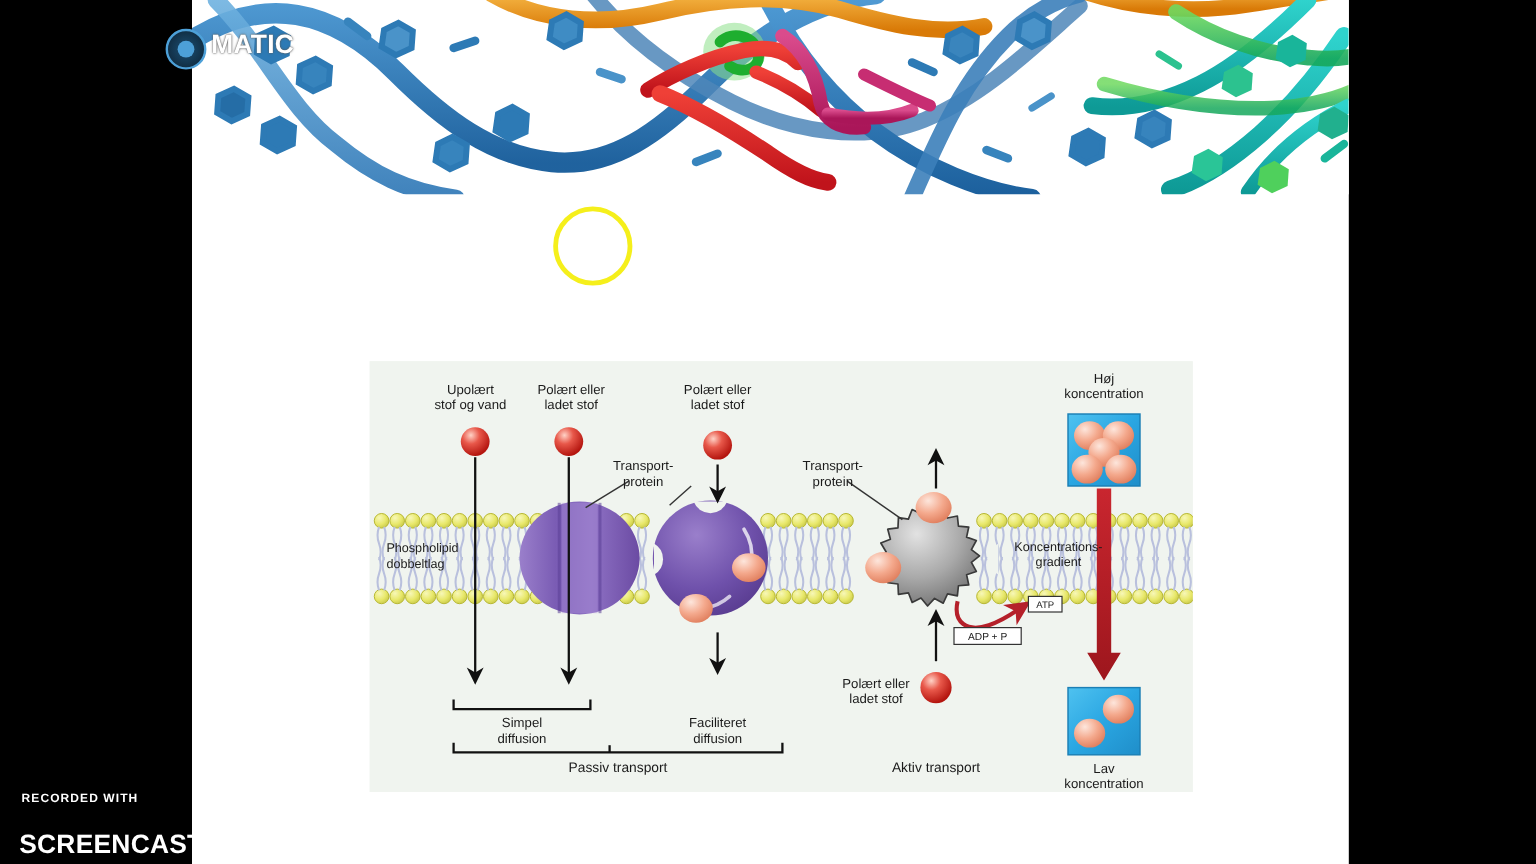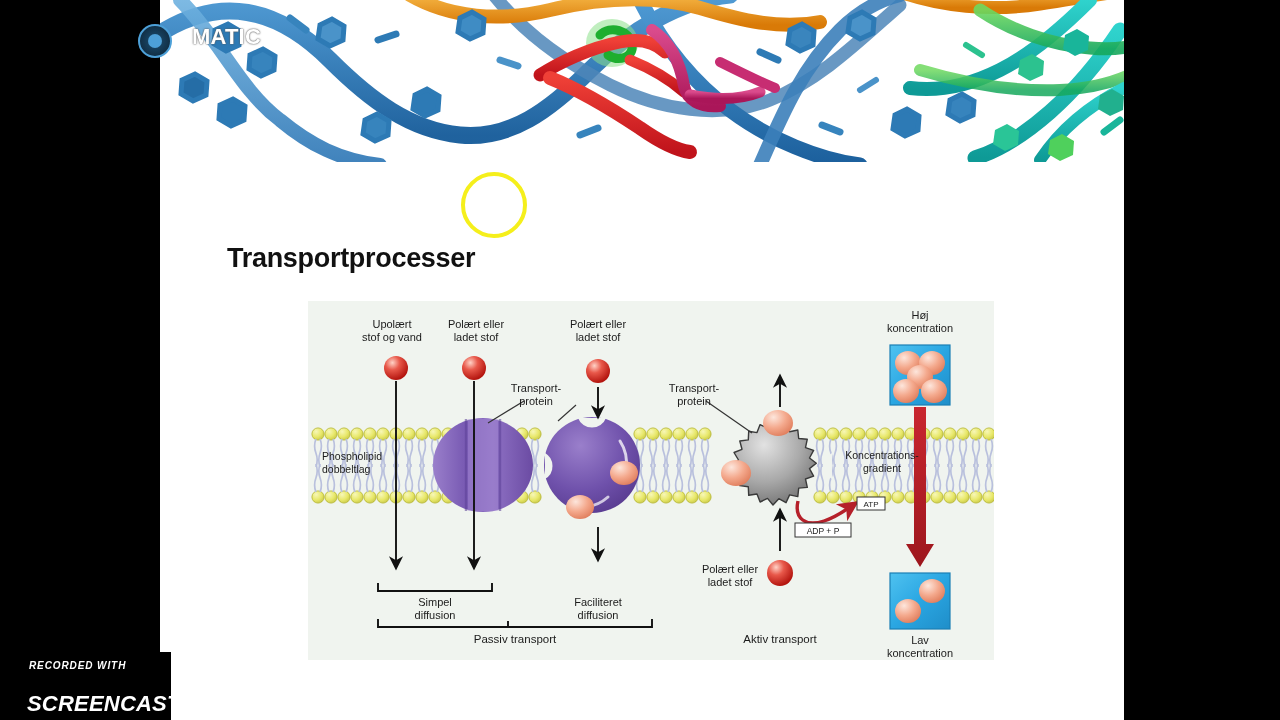--- a/index.html
+++ b/index.html
@@ -58,25 +58,24 @@
     position: absolute;
     left: 148px; top: 301px;
     width: 686px; height: 359px;
     background: #f0f4ef;
   }
   #figure svg { display: block; }
 
   
   #watermark {
     position: absolute;
-    left: 11px; top: 652px;
+    left: 0px; top: 652px;
     width: 160px; height: 68px;
     background: #000000;
     z-index: 20;
-    font-style: italic;
   }
   #wm-recorded {
     position: absolute;
     left: 18px; top: 8px;
     color: #ffffff;
     font-size: 10px;
     font-weight: bold;
     letter-spacing: 0.9px;
     white-space: nowrap;
   }
@@ -93,21 +92,20 @@
   #wm-matic {
     position: absolute;
     left: 176px; top: 24px;
     color: #ffffff;
     font-size: 22px;
     font-weight: bold;
     letter-spacing: 0.2px;
     white-space: nowrap;
     text-shadow: 0 0 2px #555, 0 0 1px #777;
     z-index: 21;
-    margin-left: 16px;
   }
   #wm-logo {
     position: absolute;
     left: 138px; top: 24px;
     width: 34px; height: 34px;
     border-radius: 50%;
     background: radial-gradient(circle at 50% 50%, #000 0%, #000 30%, #17415f 31%, #0d2233 100%);
     border: 2px solid #4da0d8;
     box-sizing: border-box;
     z-index: 22;
@@ -224,21 +222,20 @@
           <line x1="662" y1="125" x2="680" y2="132" stroke="#3784bd" stroke-width="7"></line>
           <line x1="700" y1="90" x2="716" y2="80" stroke="#4a93c9" stroke-width="6"></line>
           <line x1="960" y1="120" x2="944" y2="132" stroke="#19b59a" stroke-width="7"></line>
           <line x1="806" y1="45" x2="822" y2="55" stroke="#2cc28f" stroke-width="6"></line>
         </g>
       </svg>
     </div>
 
     <div id="ink-circle"></div>
 
-    <div id="slide-title">Transportprocesser</div>
 
     <div id="figure">
       <svg width="686" height="359" viewBox="0 0 686 359" xmlns="http://www.w3.org/2000/svg">
         <rect x="0" y="0" width="686" height="359" fill="#f0f4ef"></rect>
 
         <defs>
           <radialGradient id="sphRed" cx="35%" cy="28%" r="72%">
             <stop offset="0%" stop-color="#ffd2c6"></stop>
             <stop offset="42%" stop-color="#e8584a"></stop>
             <stop offset="100%" stop-color="#b4150f"></stop>

